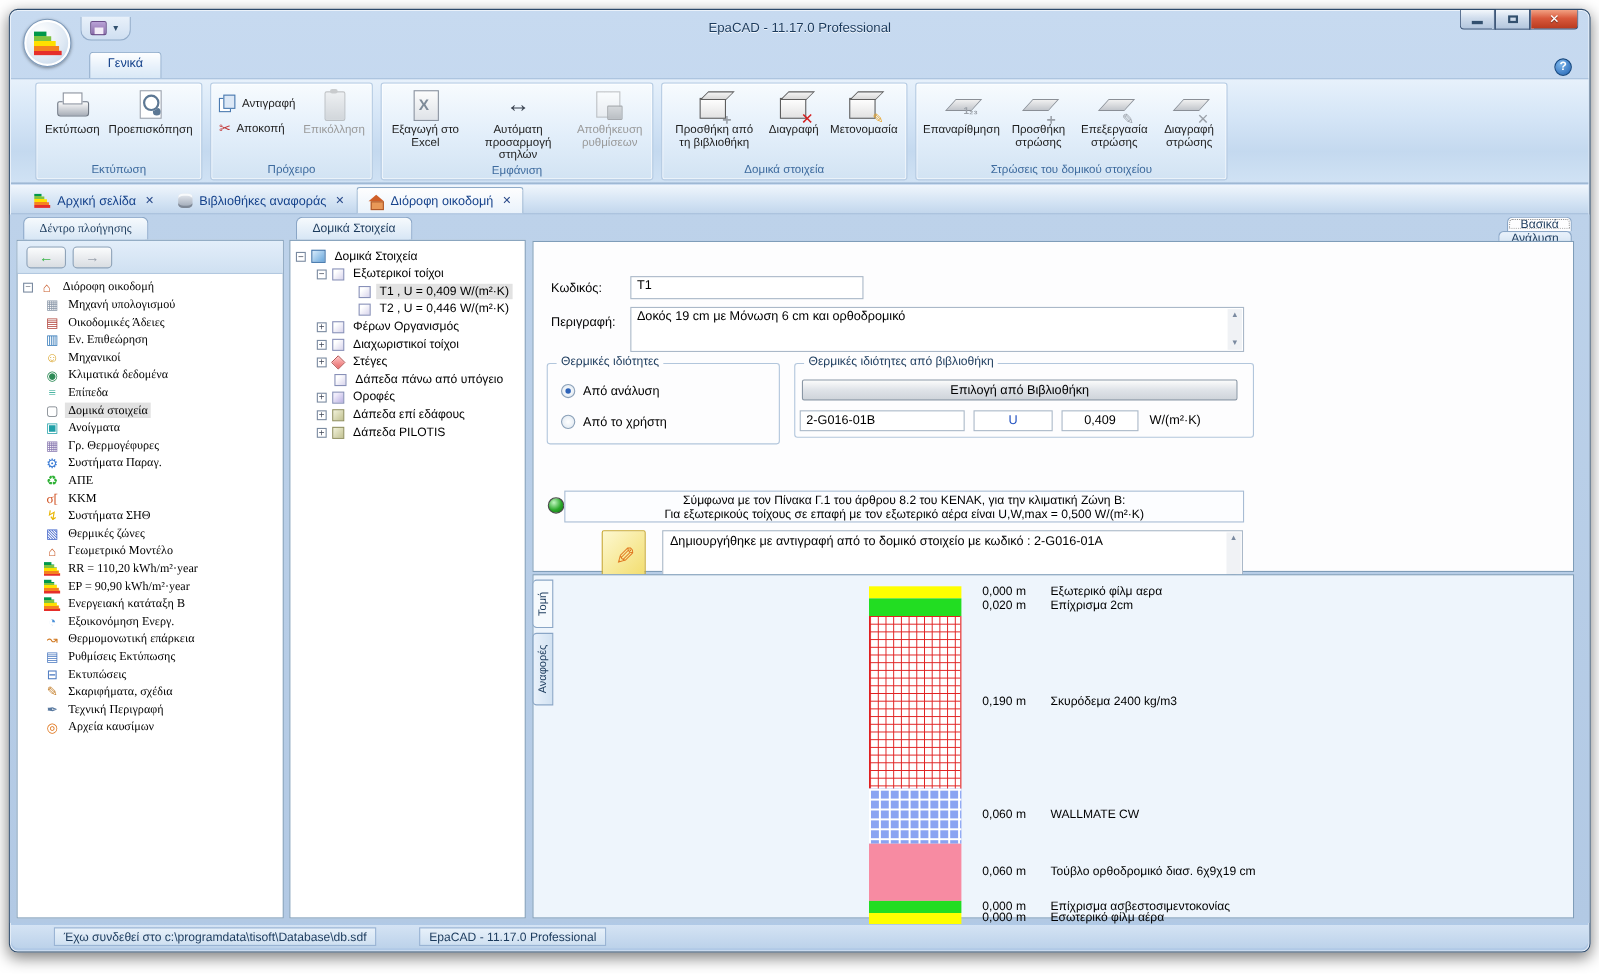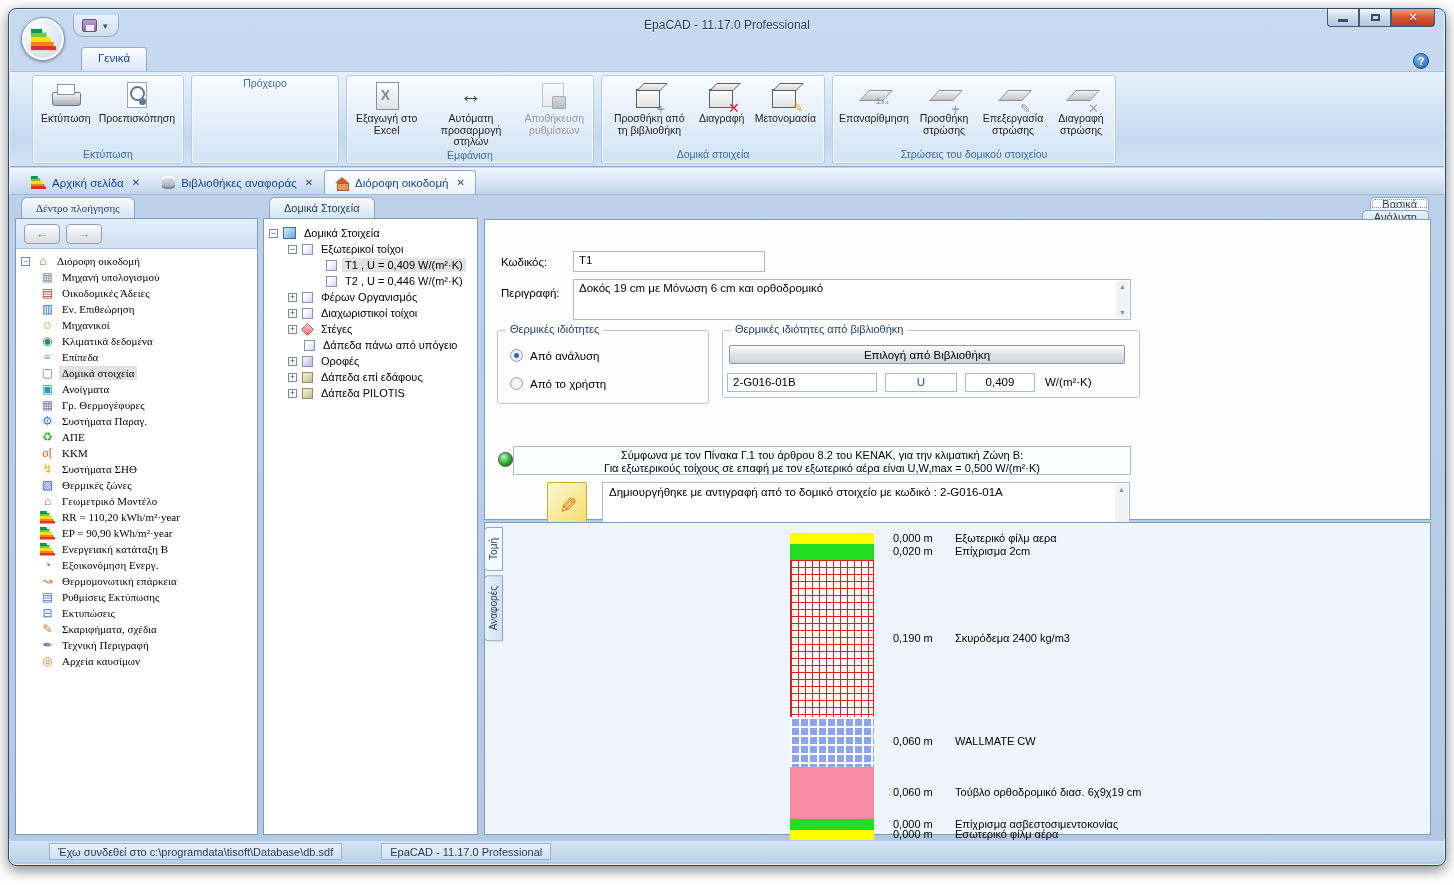--- a/index.html
+++ b/index.html
@@ -197,20 +197,36 @@
         </div>
         <div class="rb-big">
           <span class="ic ic-preview"></span>
           <span class="lbl">Προεπισκόπηση</span>
         </div>
       </div>
       <div class="rgroup-label">Εκτύπωση</div>
     </div>
 
     <div class="rgroup" style="width:148px">
+      <div class="rgroup-body">
+        <div class="smallcol">
+          <div class="rb-small">
+            <span class="ic-copy16"></span>
+            <span>Αντιγραφή</span>
+          </div>
+          <div class="rb-small">
+            <span class="ic-cut16">✂</span>
+            <span>Αποκοπή</span>
+          </div>
+        </div>
+        <div class="rb-big disabled">
+          <span class="ic ic-paste"></span>
+          <span class="lbl">Επικόλληση</span>
+        </div>
+      </div>
       <div class="rgroup-label">Πρόχειρο</div>
     </div>
 
     <div class="rgroup" style="width:248px">
       <div class="rgroup-body">
         <div class="rb-big" style="width:74px">
           <span class="ic ic-excel"></span>
           <span class="lbl">Εξαγωγή στο Excel</span>
         </div>
         <div class="rb-big" style="width:96px">
@@ -479,21 +495,21 @@
 
     <div class="details-panel">
       <div class="details-tabs">
         <div class="dettab active">Βασικά</div>
         <div class="dettab">Ανάλυση</div>
         <div class="dettab">Ακτινοβολία</div>
         <div class="dettab">Απεικόνιση</div>
       </div>
       <div class="details-body">
         <span class="flabel" style="left:16px;top:36px">Κωδικός:</span>
-        <div class="field" style="left:88px;top:31px;width:192px;height:21px">T1</div>
+        <div class="field" style="left:88px;top:31px;width:212px;height:21px">T1</div>
 
         <span class="flabel" style="left:16px;top:67px">Περιγραφή:</span>
         <div class="field" style="left:88px;top:59px;width:558px;height:41px">
           <span>Δοκός 19 cm με Μόνωση 6 cm και ορθοδρομικό</span>
           <span class="mini-scroll">
                 <span>▲</span>
                 <span>▼</span>
               </span>
         </div>
 

